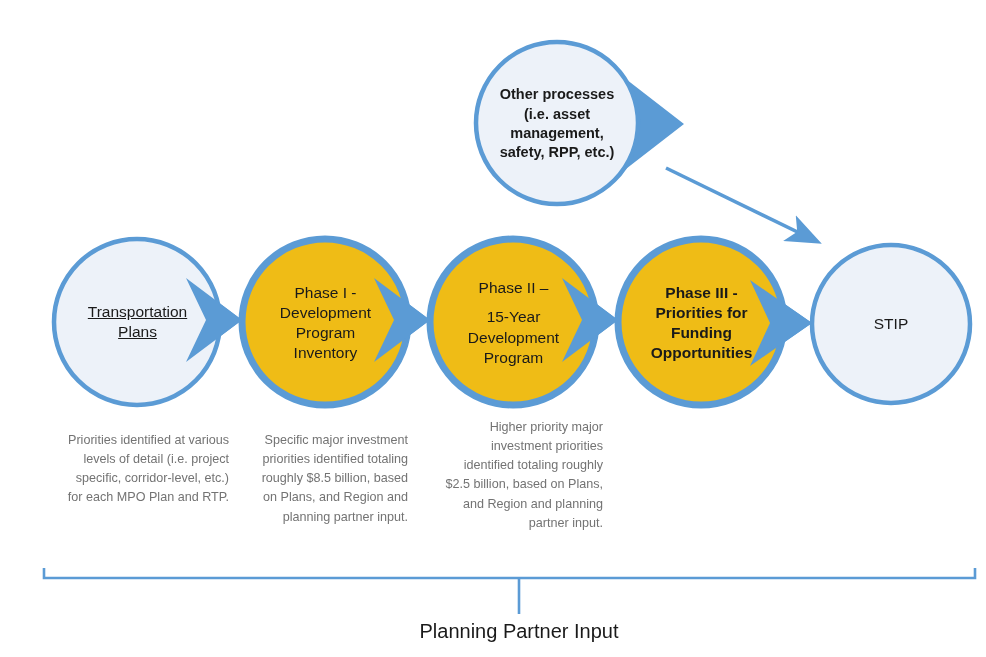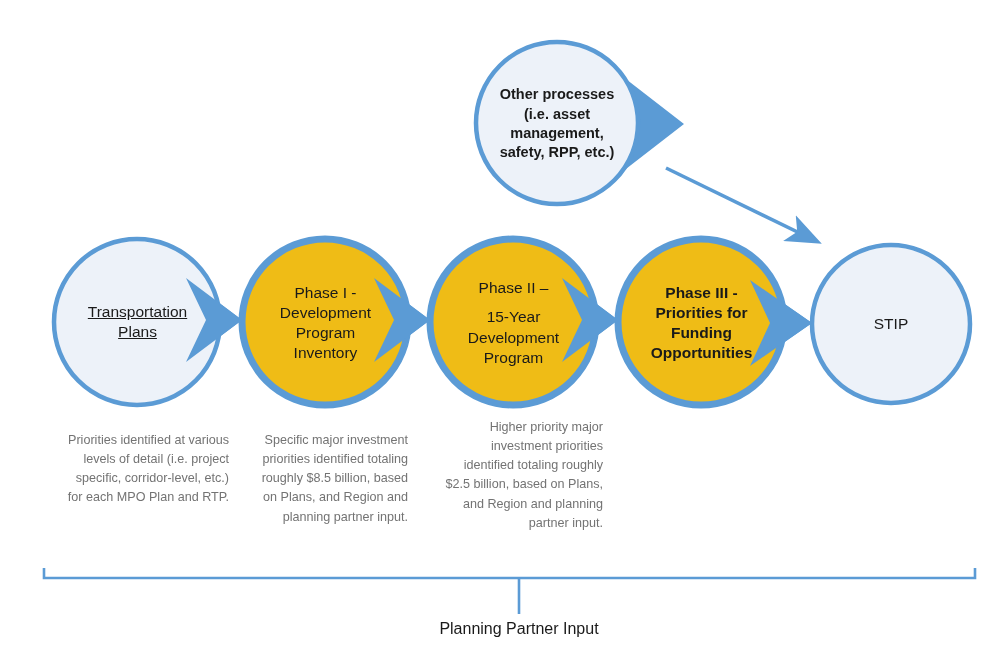--- a/index.html
+++ b/index.html
@@ -30,21 +30,21 @@
     font-family:"Liberation Sans",sans-serif;
     font-size:12.6px;
     line-height:1.52;
     color:#737373;
     text-align:right;
   }
 
   .bracket-label{
     position:absolute;
     font-family:"Liberation Sans",sans-serif;
-    font-size:16px;
+    font-size:20px;
     color:#1a1a1a;
     text-align:center;
     white-space:nowrap;
   }
 </style>
 </head>
 <body>
 
 <div id="stage">
 

